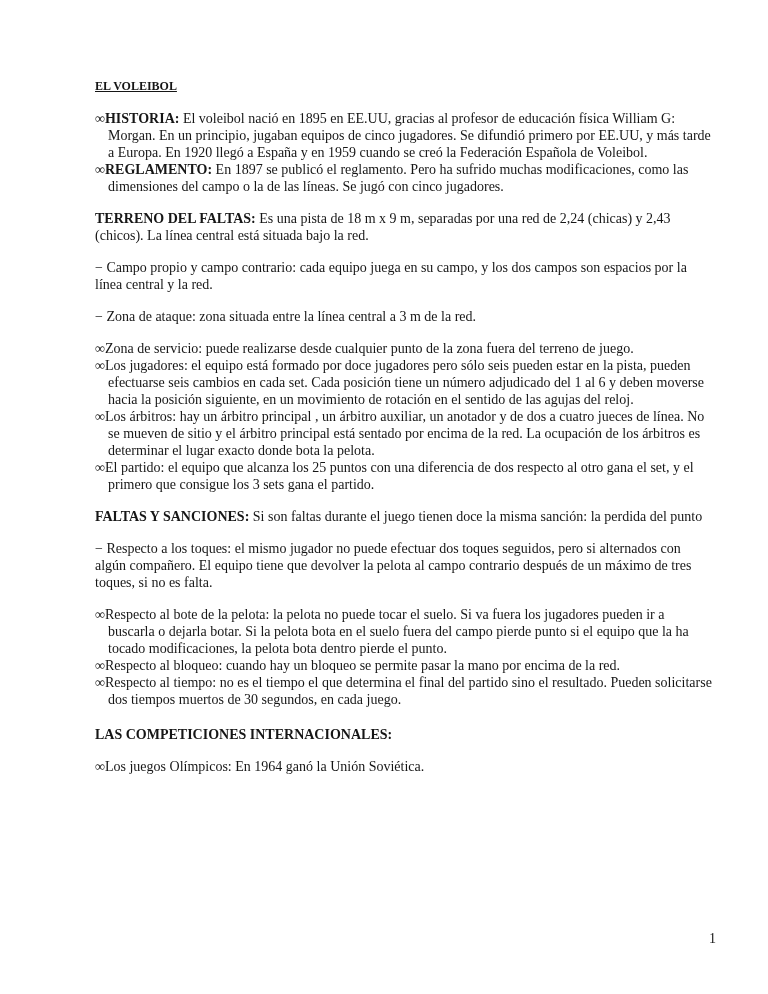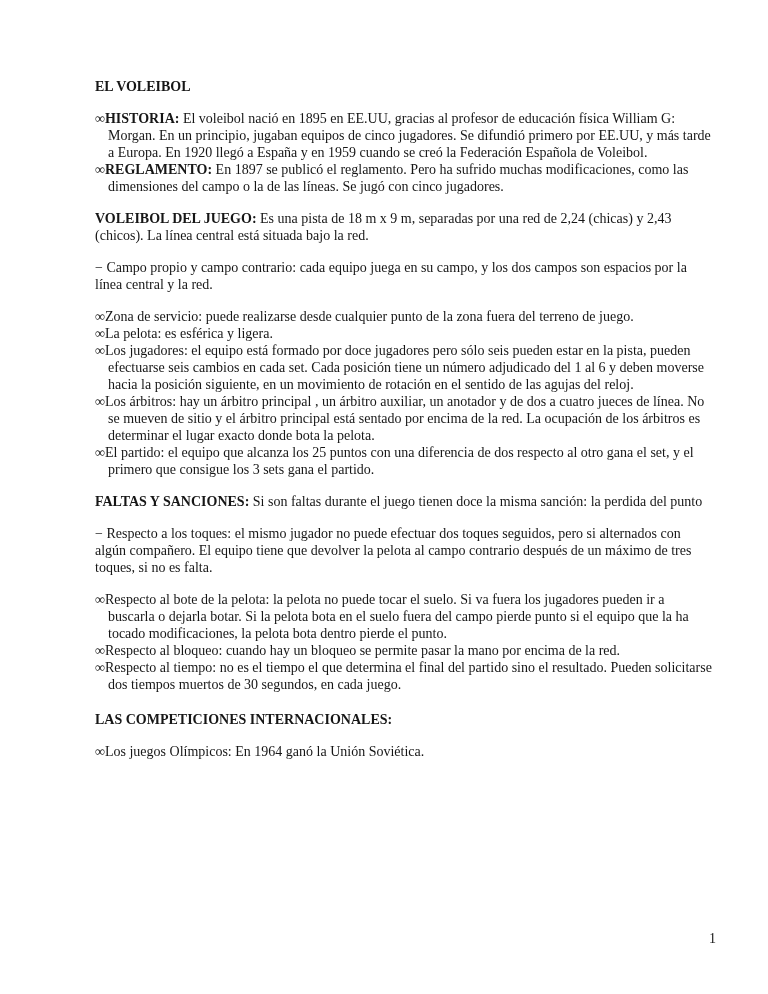--- a/index.html
+++ b/index.html
@@ -4,49 +4,49 @@
 <style>
   * { margin: 0; padding: 0; box-sizing: border-box; }
   html, body { background: #ffffff; }
   body {
     width: 768px; height: 994px; position: relative; overflow: hidden;
     font-family: "Liberation Serif", serif;
     font-size: 14px; line-height: 17px; color: #161616;
   }
   .page { position: absolute; inset: 0; padding: 78px 54px 0 95px; background: #ffffff; }
   .b { font-weight: bold; }
-  h1.title { font-size: 14px; line-height: 17px; font-weight: bold; }
+  h1.title { font-size: 12px; line-height: 17px; font-weight: bold; text-decoration: underline; }
   p.block { margin-top: 15px; }
   .list { margin-top: 15px; }
   .list p.bullet { margin: 0; padding-left: 13px; text-indent: -13px; }
   .marker { font-weight: normal; }
   p.heading { font-weight: bold; margin-top: 18px; }
   .pagenum { position: absolute; top: 930px; right: 52px; font-size: 14px; }
 </style>
 </head>
 <body>
 
 <div class="page">
 
   <h1 class="title">EL VOLEIBOL</h1>
 
   <div class="list">
     <p class="bullet"><span class="marker">∞</span><span class="b">HISTORIA:</span> <span>El voleibol nació en 1895 en EE.UU, gracias al profesor de educación física William G: Morgan. En un principio, jugaban equipos de cinco jugadores. Se difundió primero por EE.UU, y más tarde a Europa. En 1920 llegó a España y en 1959 cuando se creó la Federación Española de Voleibol.</span></p>
     <p class="bullet"><span class="marker">∞</span><span class="b">REGLAMENTO:</span> <span>En 1897 se publicó el reglamento. Pero ha sufrido muchas modificaciones, como las dimensiones del campo o la de las líneas. Se jugó con cinco jugadores.</span></p>
   </div>
 
 
-  <p class="block"><span class="b">VOLEIBOL DEL JUEGO:</span> <span>Es una pista de 18 m x 9 m, separadas por una red de 2,24 (chicas) y 2,43 (chicos). La línea central está situada bajo la red.</span></p>
+  <p class="block"><span class="b">TERRENO DEL FALTAS:</span> <span>Es una pista de 18 m x 9 m, separadas por una red de 2,24 (chicas) y 2,43 (chicos). La línea central está situada bajo la red.</span></p>
 
   <p class="block">− Campo propio y campo contrario: cada equipo juega en su campo, y los dos campos son espacios por la línea central y la red.</p>
 
+  <p class="block">− Zona de ataque: zona situada entre la línea central a 3 m de la red.</p>
 
   <div class="list">
     <p class="bullet"><span class="marker">∞</span><span>Zona de servicio: puede realizarse desde cualquier punto de la zona fuera del terreno de juego.</span></p>
-    <p class="bullet"><span class="marker">∞</span><span>La pelota: es esférica y ligera.</span></p>
     <p class="bullet"><span class="marker">∞</span><span>Los jugadores: el equipo está formado por doce jugadores pero sólo seis pueden estar en la pista, pueden efectuarse seis cambios en cada set. Cada posición tiene un número adjudicado del 1 al 6 y deben moverse hacia la posición siguiente, en un movimiento de rotación en el sentido de las agujas del reloj.</span></p>
     <p class="bullet"><span class="marker">∞</span><span>Los árbitros: hay un árbitro principal , un árbitro auxiliar, un anotador y de dos a cuatro jueces de línea. No se mueven de sitio y el árbitro principal está sentado por encima de la red. La ocupación de los árbitros es determinar el lugar exacto donde bota la pelota.</span></p>
     <p class="bullet"><span class="marker">∞</span><span>El partido: el equipo que alcanza los 25 puntos con una diferencia de dos respecto al otro gana el set, y el primero que consigue los 3 sets gana el partido.</span></p>
   </div>
 
   <p class="block"><span class="b">FALTAS Y SANCIONES:</span> <span>Si son faltas durante el juego tienen doce la misma sanción: la perdida del punto</span></p>
 
   <p class="block">− Respecto a los toques: el mismo jugador no puede efectuar dos toques seguidos, pero si alternados con algún compañero. El equipo tiene que devolver la pelota al campo contrario después de un máximo de tres toques, si no es falta.</p>
 
   <div class="list">

